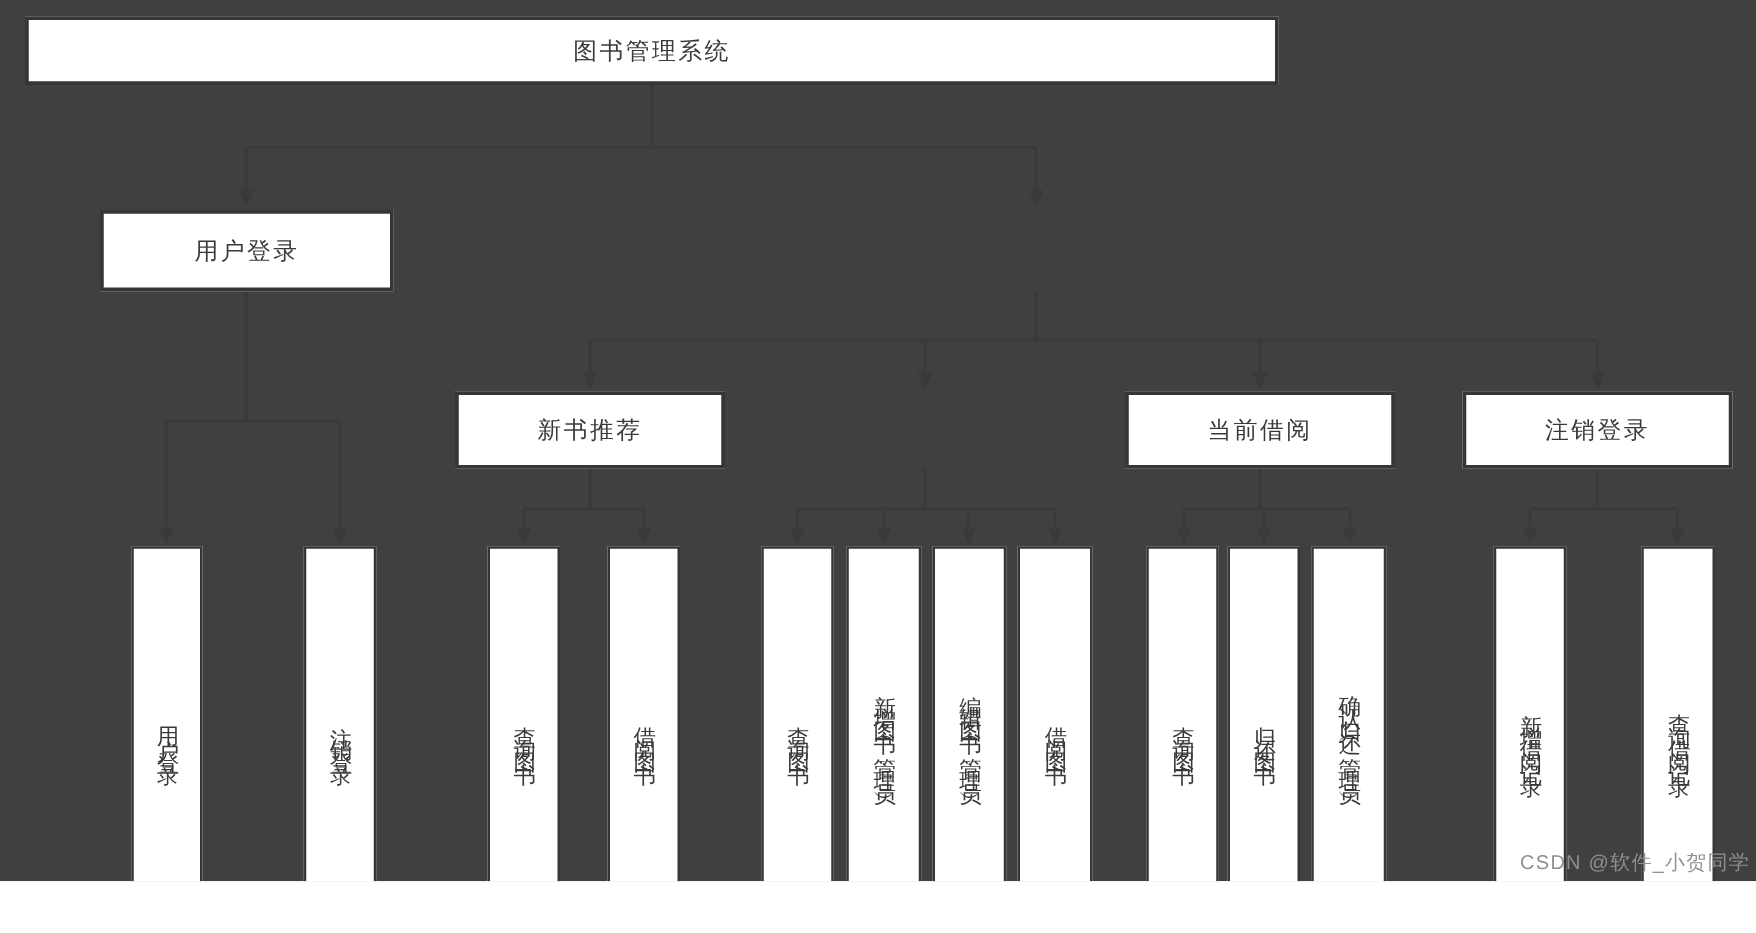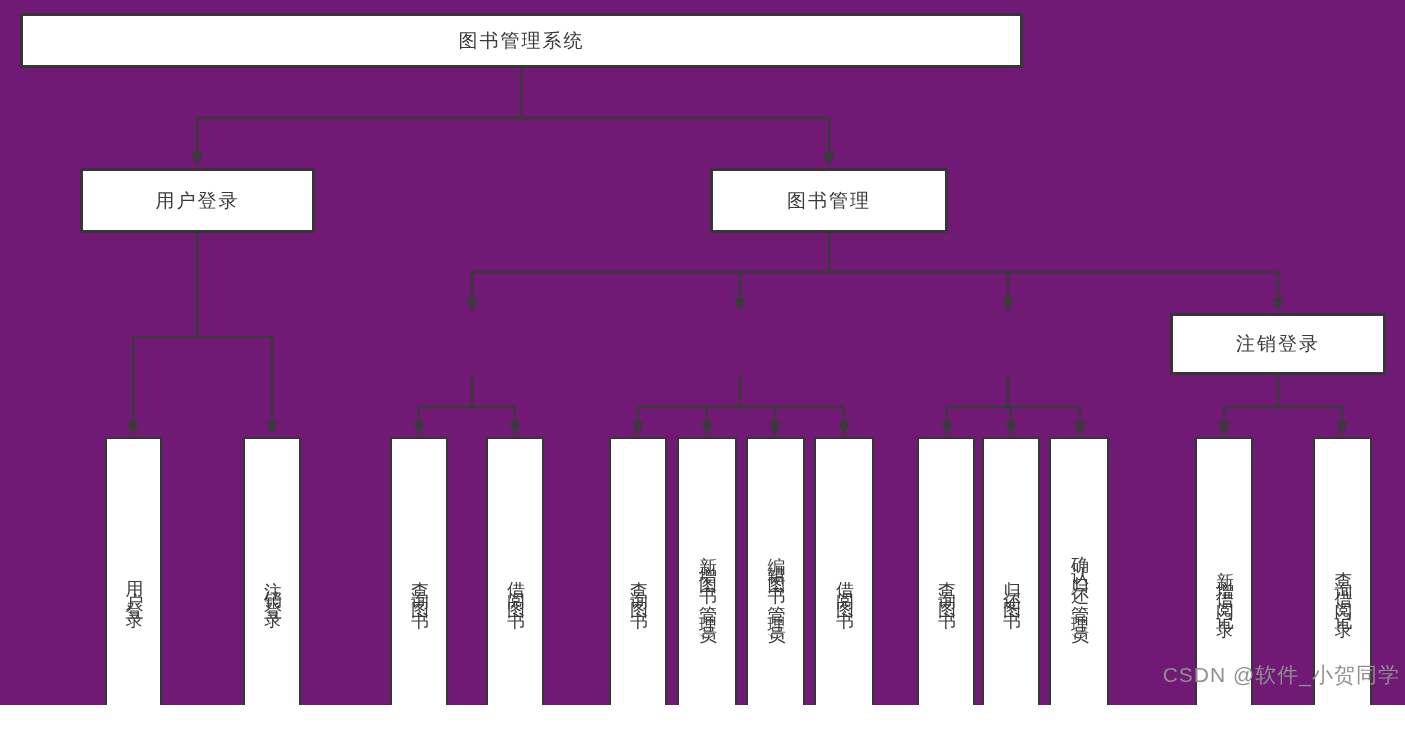--- a/index.html
+++ b/index.html
@@ -1,19 +1,19 @@
 <!DOCTYPE html>
 <html><head>
 <meta charset="utf-8">
 <style>
   html,body { margin:0; padding:0; background:#ffffff; }
   #canvas {
     position:relative;
     width:1405px; height:705px;
-    background:#701a75;
+    background:#404040;
     font-family:"Liberation Sans", sans-serif;
     overflow:hidden;
   }
   #wires { position:absolute; left:0; top:0; width:1405px; height:747px; }
   .box {
     position:absolute;
     background:#ffffff;
     border:3px solid #363636;
     box-sizing:border-box;
     display:flex; align-items:center; justify-content:center;
@@ -25,22 +25,22 @@
     writing-mode:vertical-rl;
     text-orientation:mixed;
     font-size:18px;
     letter-spacing:10px;
     line-height:1.1;
     color:#3a3a3a;
     white-space:nowrap;
   }
   .watermark {
     position:absolute;
-    right:5px; bottom:16px;
-    font-size:21px;
+    right:5px; bottom:4px;
+    font-size:16px;
     color:#8f8f8f;
     letter-spacing:1px;
   }
 </style>
 </head>
 <body>
 
 <div id="canvas">
 
   <svg id="wires" viewBox="0 0 1405 747" xmlns="http://www.w3.org/2000/svg">
@@ -86,24 +86,27 @@
     </g>
   </svg>
 
   <div class="box h" style="left:20px;top:13px;width:1003px;height:55px">
     <span>图书管理系统</span>
   </div>
 
   <div class="box h" style="left:80px;top:168px;width:235px;height:65px">
     <span>用户登录</span>
   </div>
-  <div class="box h" style="left:710px;top:168px;width:238px;height:65px">
-    <span>图书管理</span>
+
+  <div class="box h" style="left:364px;top:313px;width:216px;height:62px">
+    <span>新书推荐</span>
   </div>
-
+  <div class="box h" style="left:900px;top:313px;width:216px;height:62px">
+    <span>当前借阅</span>
+  </div>
   <div class="box h" style="left:1170px;top:313px;width:216px;height:62px">
     <span>注销登录</span>
   </div>
 
   <div class="box v" style="left:105px;top:437px;width:57px;height:299px">
     <span class="vtext">用户登录</span>
   </div>
   <div class="box v" style="left:243px;top:437px;width:58px;height:299px">
     <span class="vtext">注销登录</span>
   </div>

